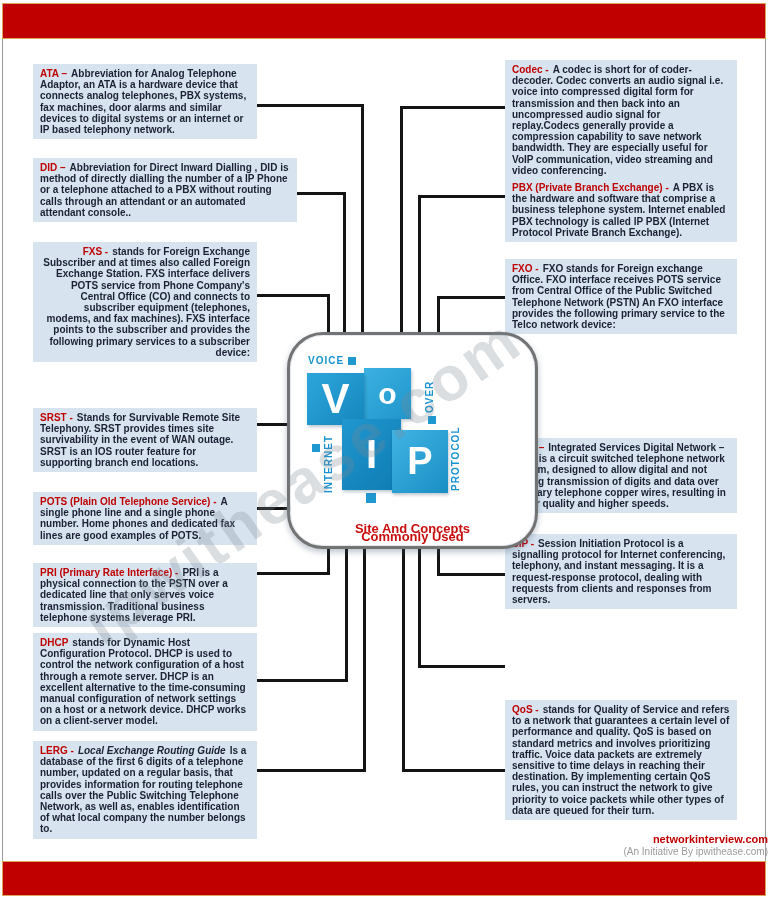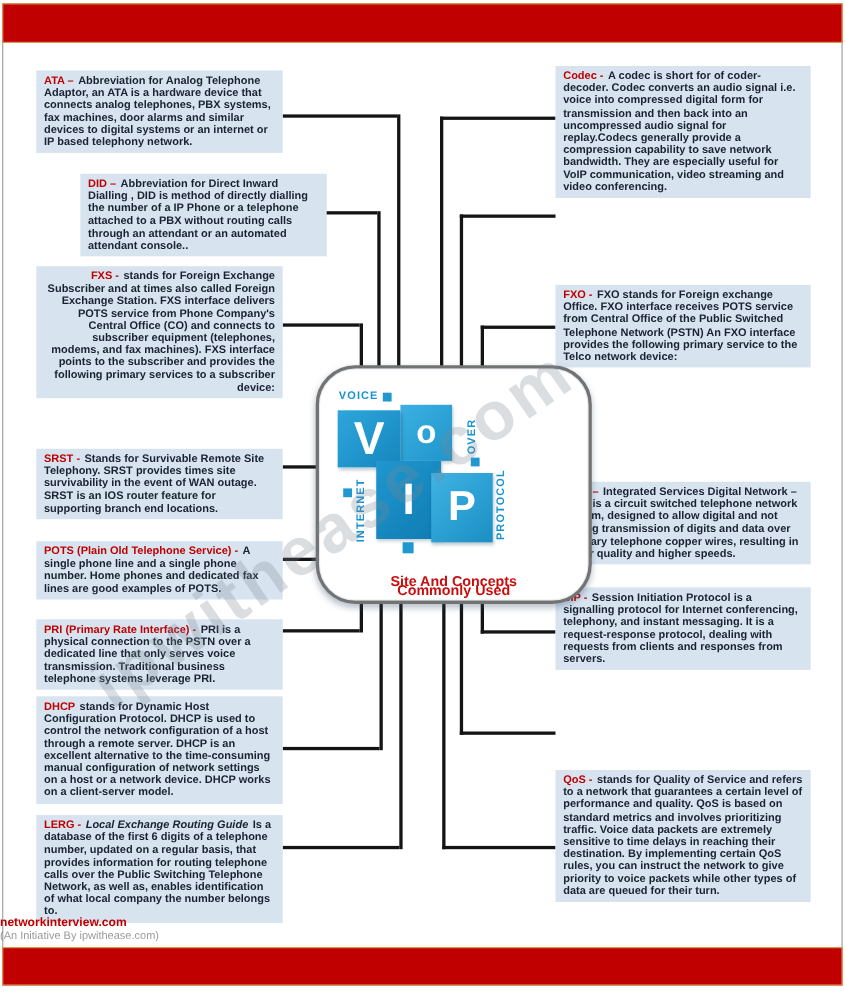--- a/index.html
+++ b/index.html
@@ -37,21 +37,21 @@
   .vword{writing-mode:vertical-rl;transform:rotate(180deg);}
   .sq{position:absolute;background:#1f98cf;}
   .logo-caption{position:absolute;left:0;width:100%;text-align:center;color:#c90d0d;font-weight:bold;font-size:13px;z-index:6;}
   
   #watermark{
     position:absolute;left:70px;top:600px;font-size:62px;font-weight:bold;
     color:rgba(125,135,148,.28);transform:rotate(-35deg);transform-origin:0 0;
     white-space:nowrap;z-index:8;pointer-events:none;letter-spacing:4px;
   }
   
-  #footer{position:absolute;left:0;width:100%;top:833px;text-align:left;z-index:2;}
+  #footer{position:absolute;left:0;width:100%;top:833px;text-align:right;z-index:2;}
   #footer .site{color:#c00000;font-weight:bold;font-size:11px;}
   #footer .tagline{color:#9a9a9a;font-size:10px;margin-top:1px;}
 </style>
 </head>
 <body>
 
 <div id="canvas">
 
   <div class="red-bar" style="top:3px;height:34px;"></div>
   <div class="red-bar" style="top:861px;height:33px;"></div>
@@ -84,21 +84,21 @@
   <div class="conn" style="left:437px;top:573px;width:68px;height:3px;"></div>
   <div class="conn" style="left:437px;top:541px;width:3px;height:35px;"></div>
   <div class="conn" style="left:418px;top:665px;width:87px;height:3px;"></div>
   <div class="conn" style="left:418px;top:541px;width:3px;height:127px;"></div>
   <div class="conn" style="left:402px;top:769px;width:103px;height:3px;"></div>
   <div class="conn" style="left:402px;top:541px;width:3px;height:231px;"></div>
 
   <div class="term-box" style="left:33px;top:64px;width:224px;">
     <span class="term">ATA –</span><span class="body">Abbreviation for Analog Telephone Adaptor, an ATA is a hardware device that connects analog telephones, PBX systems, fax machines, door alarms and similar devices to digital systems or an internet or IP based telephony network.</span>
   </div>
-  <div class="term-box" style="left:33px;top:158px;width:224px;margin-left:40px;">
+  <div class="term-box" style="left:33px;top:158px;width:264px;">
     <span class="term">DID –</span><span class="body">Abbreviation for Direct Inward Dialling , DID is method of directly dialling the number of a IP Phone or a telephone attached to a PBX without routing calls through an attendant or an automated attendant console..</span>
   </div>
   <div class="term-box" style="left:33px;top:242px;width:224px;text-align:right;">
     <span class="term">FXS -</span><span class="body">stands for Foreign Exchange Subscriber and at times also called Foreign Exchange Station. FXS interface delivers POTS service from Phone Company's Central Office (CO) and connects to subscriber equipment (telephones, modems, and fax machines). FXS interface points to the subscriber and provides the following primary services to a subscriber device:</span>
   </div>
   <div class="term-box" style="left:33px;top:408px;width:224px;">
     <span class="term">SRST -</span><span class="body">Stands for Survivable Remote Site Telephony. SRST provides times site survivability in the event of WAN outage. SRST is an IOS router feature for supporting branch end locations.</span>
   </div>
   <div class="term-box" style="left:33px;top:492px;width:224px;">
     <span class="term">POTS (Plain Old Telephone Service) -</span><span class="body">A single phone line and a single phone number. Home phones and dedicated fax lines are good examples of POTS.</span>
@@ -108,20 +108,23 @@
   </div>
   <div class="term-box" style="left:33px;top:633px;width:224px;">
     <span class="term">DHCP</span><span class="body">stands for Dynamic Host Configuration Protocol. DHCP is used to control the network configuration of a host through a remote server. DHCP is an excellent alternative to the time-consuming manual configuration of network settings on a host or a network device. DHCP works on a client-server model.</span>
   </div>
   <div class="term-box" style="left:33px;top:741px;width:224px;">
     <span class="term">LERG -</span><span class="italic">Local Exchange Routing Guide</span><span class="body">Is a database of the first 6 digits of a telephone number, updated on a regular basis, that provides information for routing telephone calls over the Public Switching Telephone Network, as well as, enables identification of what local company the number belongs to.</span>
   </div>
 
   <div class="term-box" style="left:505px;top:60px;width:232px;">
     <span class="term">Codec -</span><span class="body">A codec is short for of coder-decoder. Codec converts an audio signal i.e. voice into compressed digital form for transmission and then back into an uncompressed audio signal for replay.Codecs generally provide a compression capability to save network bandwidth.  They are especially useful for VoIP communication, video streaming and video conferencing.</span>
+  </div>
+  <div class="term-box" style="left:505px;top:178px;width:232px;">
+    <span class="term">PBX (Private Branch Exchange) -</span><span class="body">A PBX is the hardware and software that comprise a business telephone system. Internet enabled PBX technology is called IP PBX (Internet Protocol Private Branch Exchange).</span>
   </div>
   <div class="term-box" style="left:505px;top:259px;width:232px;">
     <span class="term">FXO -</span><span class="body">FXO stands for Foreign exchange Office. FXO interface receives POTS service from Central Office of the Public Switched Telephone Network (PSTN) An FXO interface provides the following primary service to the Telco network device:</span>
   </div>
   <div class="term-box" style="left:505px;top:438px;width:232px;">
     <span class="term">ISDN –</span><span class="body">Integrated Services Digital Network – ISDN is a circuit switched telephone network system, designed to allow digital and not analog transmission of digits and data over ordinary telephone copper wires, resulting in better quality and higher speeds.</span>
   </div>
   <div class="term-box" style="left:505px;top:534px;width:232px;">
     <span class="term">SIP -</span><span class="body">Session Initiation Protocol is a signalling protocol for Internet conferencing, telephony, and instant messaging. It is a request-response protocol, dealing with requests from clients and responses from servers.</span>
   </div>

